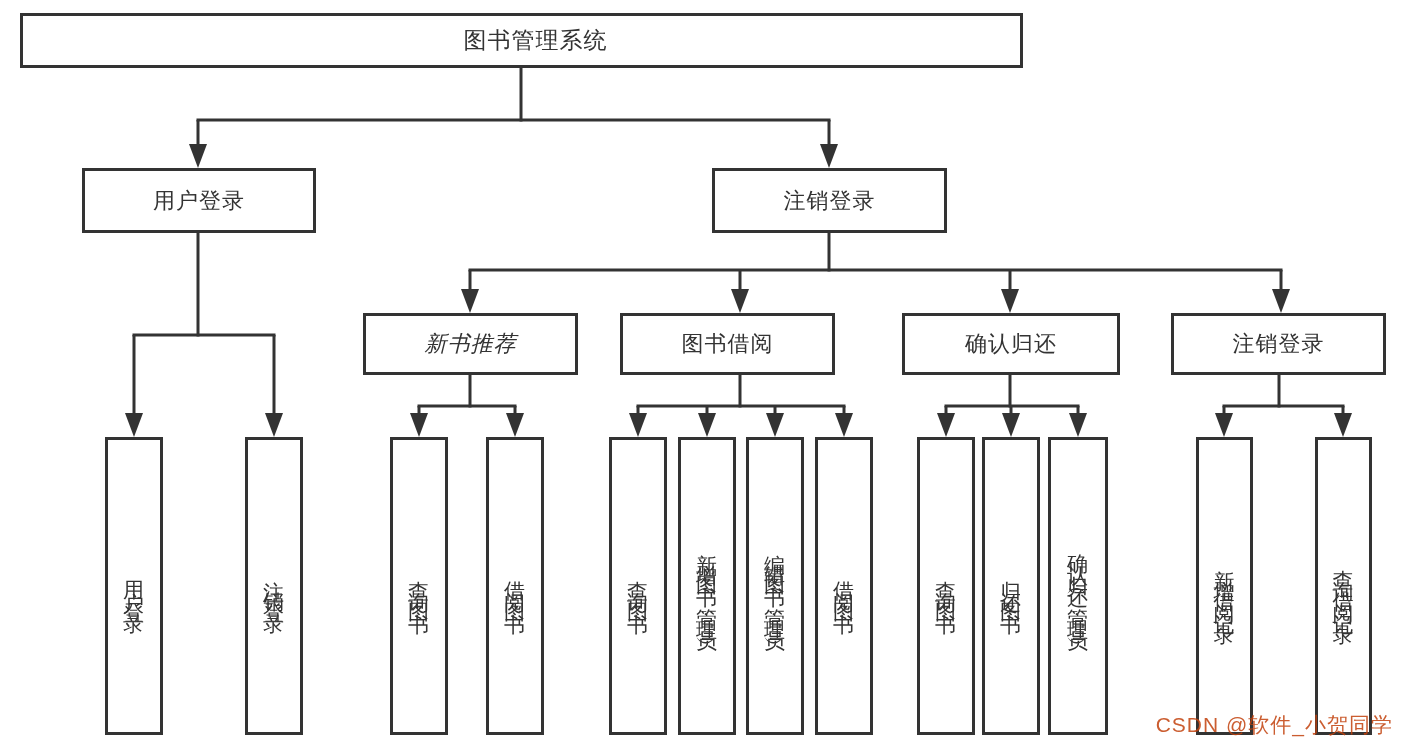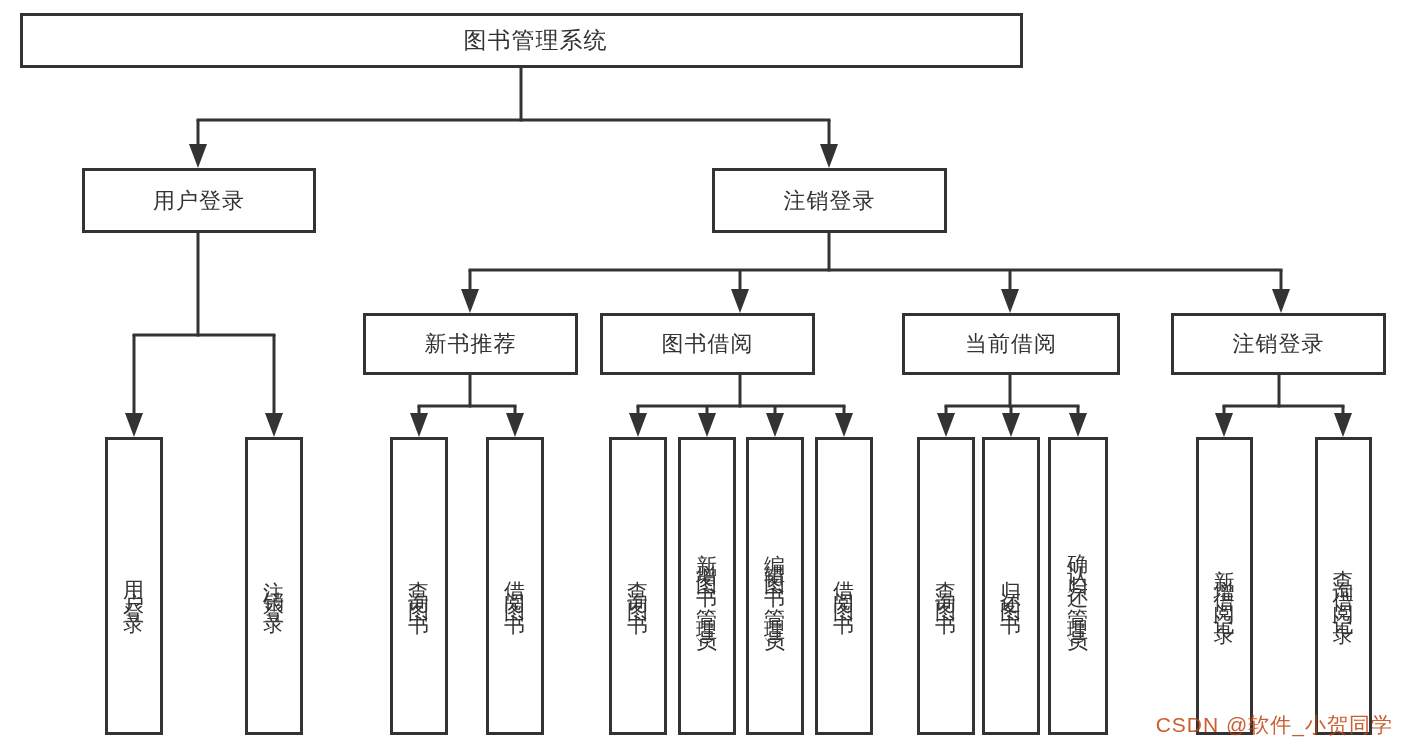--- a/index.html
+++ b/index.html
@@ -138,28 +138,28 @@
     <span class="h-label">图书管理系统</span>
   </div>
 
   <div class="box lvl2" style="left:82px; width:234px;">
     <span class="h-label">用户登录</span>
   </div>
   <div class="box lvl2" style="left:712px; width:235px;">
     <span class="h-label">注销登录</span>
   </div>
 
-  <div class="box lvl3" style="left:363px;">
+  <div class="box lvl3" style="left:363px;font-style:italic;">
     <span class="h-label">新书推荐</span>
   </div>
-  <div class="box lvl3" style="left:600px;">
+  <div class="box lvl3" style="left:620px;">
     <span class="h-label">图书借阅</span>
   </div>
   <div class="box lvl3" style="left:902px; width:218px;">
-    <span class="h-label">当前借阅</span>
+    <span class="h-label">确认归还</span>
   </div>
   <div class="box lvl3" style="left:1171px;">
     <span class="h-label">注销登录</span>
   </div>
 
   <div class="box leaf" style="left:105px;">
     <span class="vtext">用户登录</span>
   </div>
   <div class="box leaf" style="left:245px;">
     <span class="vtext">注销登录</span>

